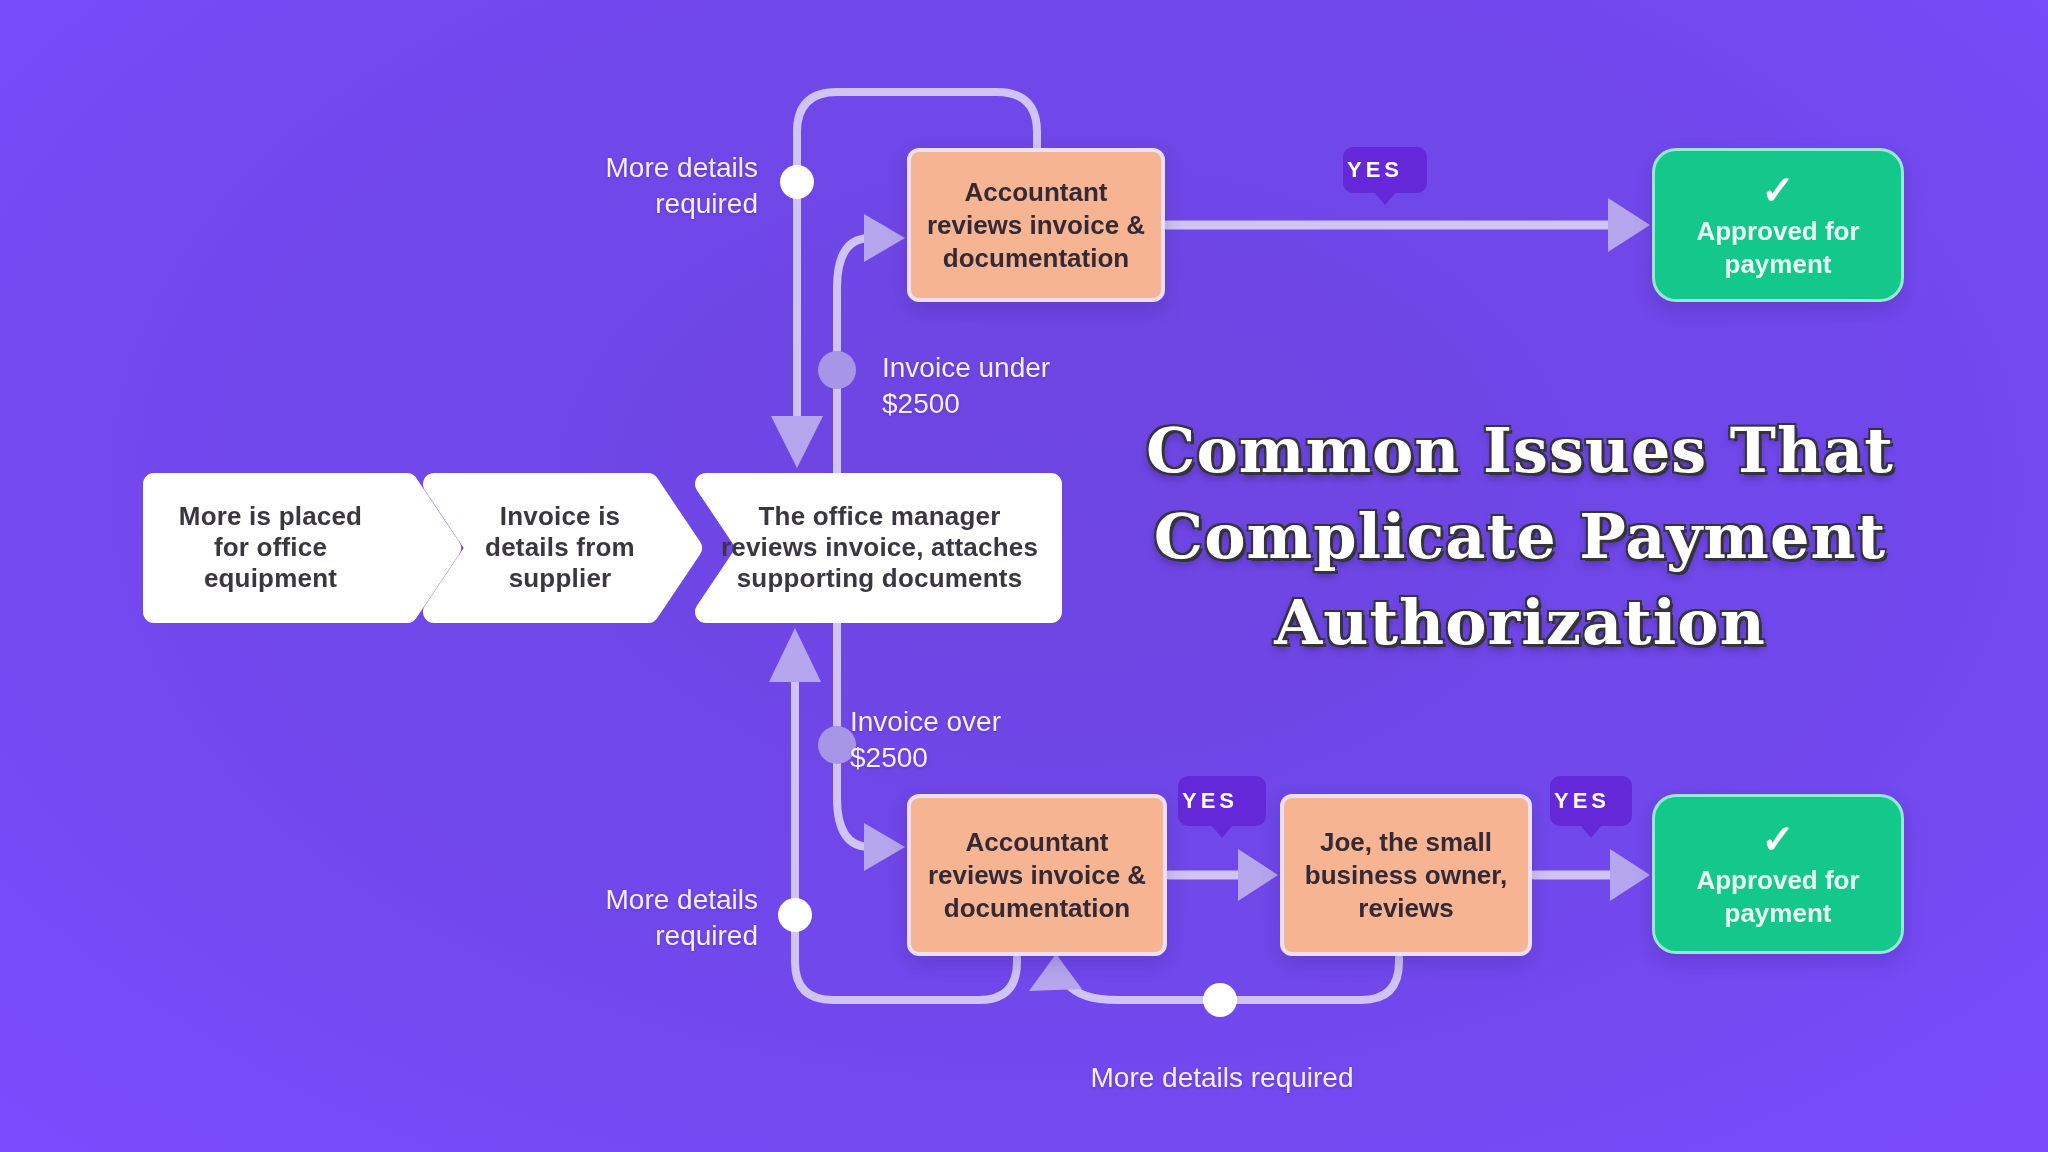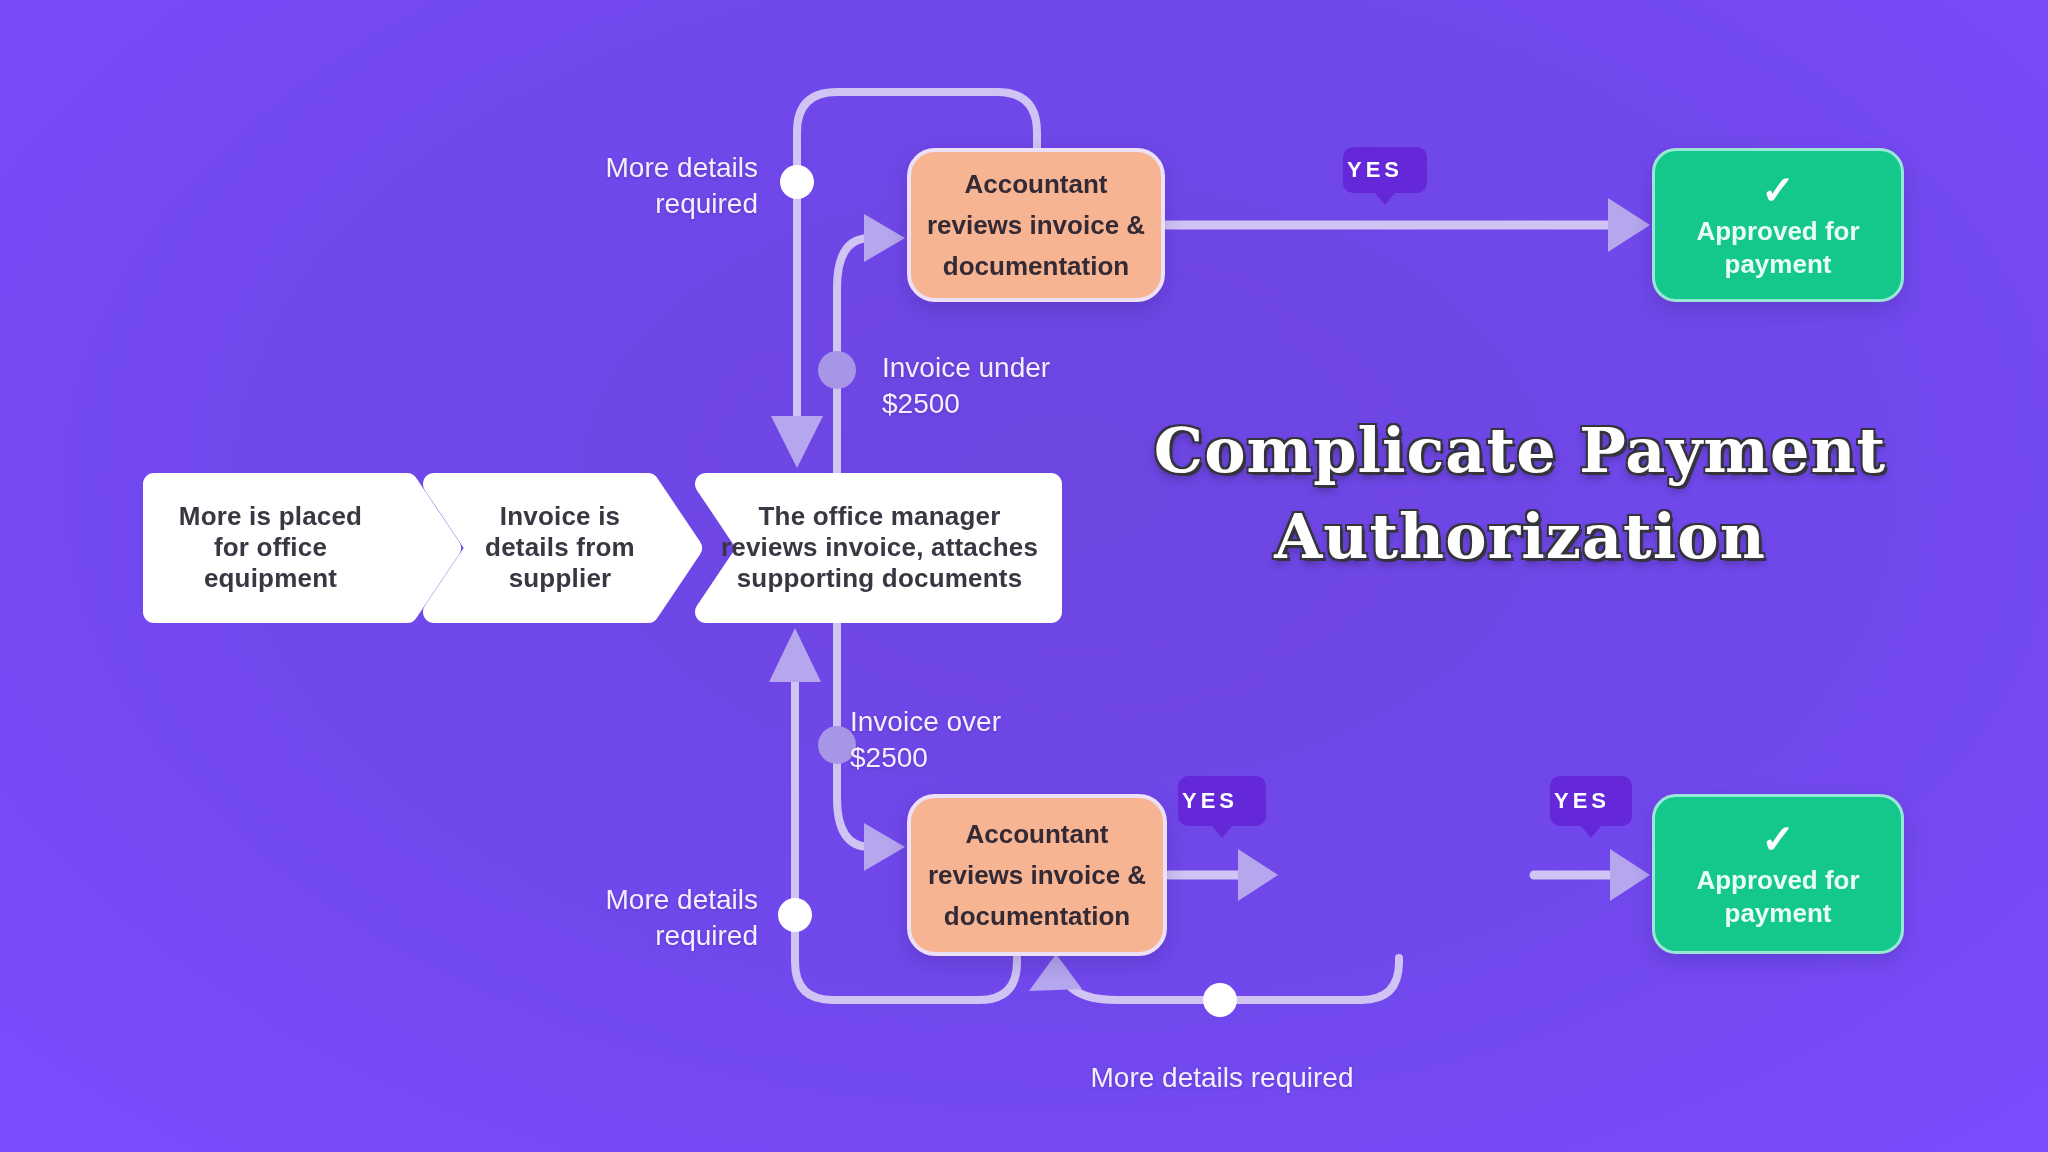--- a/index.html
+++ b/index.html
@@ -33,23 +33,22 @@
     position: absolute;
     display: flex; flex-direction: column;
     align-items: center; justify-content: center;
     text-align: center;
     font-weight: 700; font-size: 26px; line-height: 33px;
     box-shadow: 0 8px 20px rgba(35, 18, 90, 0.18);
   }
   .node-peach {
     background: #f7b493;
     border: 4px solid #ecdff8;
-    border-radius: 28px;
+    border-radius: 12px;
     color: #332a36;
-    gap: 8px;
   }
   .node-green {
     background: #14c88b;
     border: 3px solid rgba(225, 248, 255, 0.65);
     border-radius: 24px;
     color: #eafdf4;
   }
   .check { font-size: 40px; line-height: 42px; margin-bottom: 4px; color: #ffffff; font-weight: 700; }
 
   .yes-badge {
@@ -165,20 +164,25 @@
     <div>Approved for</div>
     <div>payment</div>
   </div>
 
   <div class="node node-peach" style="left:907px; top:794px; width:252px; height:154px;">
     <div>Accountant</div>
     <div>reviews invoice &amp;</div>
     <div>documentation</div>
   </div>
 
+  <div class="node node-peach" style="left:1280px; top:794px; width:244px; height:154px;">
+    <div>Joe, the small</div>
+    <div>business owner,</div>
+    <div>reviews</div>
+  </div>
 
   <div class="node node-green" style="left:1652px; top:794px; width:246px; height:154px;">
     <div class="check">✓</div>
     <div>Approved for</div>
     <div>payment</div>
   </div>
 
   <div class="yes-badge" style="left:1343px; top:147px; width:84px; height:46px;">
     <span>YES</span>
   </div>
@@ -205,17 +209,18 @@
   </div>
 
   <div class="wlabel right" style="right:1290px; top:882px; width:280px;">
     <div>More details</div>
     <div>required</div>
   </div>
 
   <div class="wlabel center" style="left:1022px; top:1060px; width:400px;">More details required</div>
 
   <div id="title">
+    <div>Common Issues That</div>
     <div>Complicate Payment</div>
     <div>Authorization</div>
   </div>
 
 </div>
 
 </body></html>

